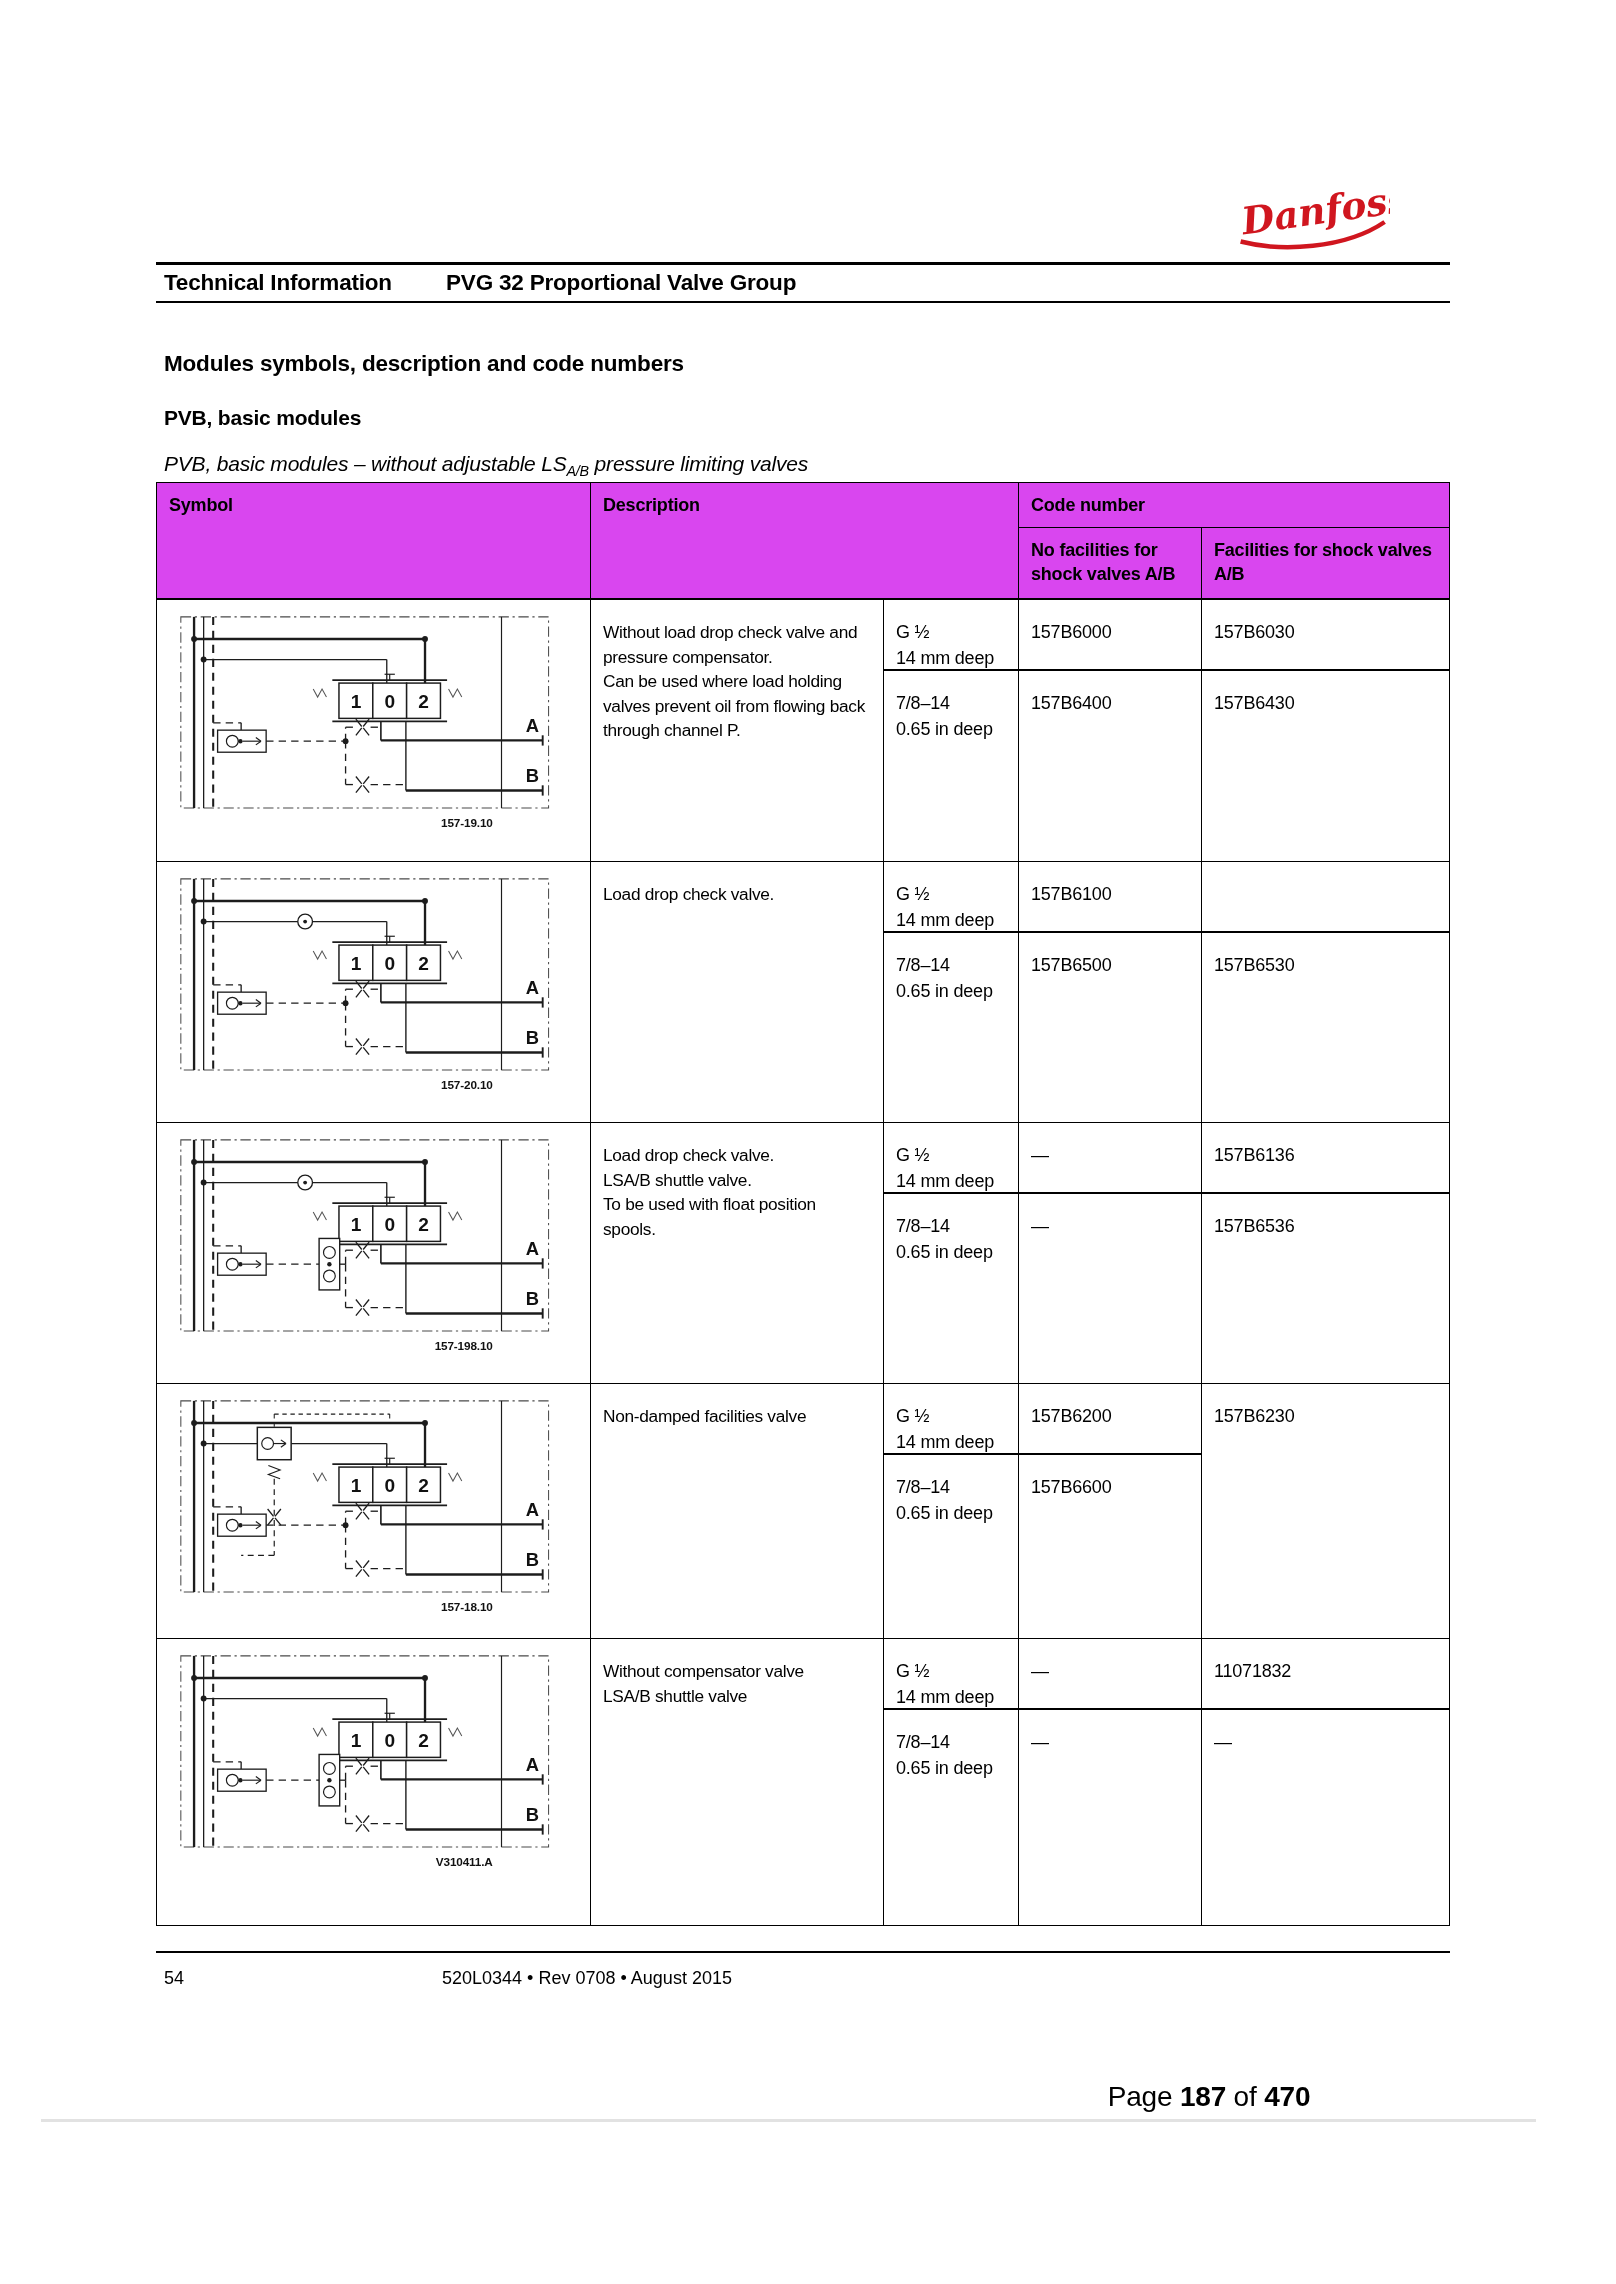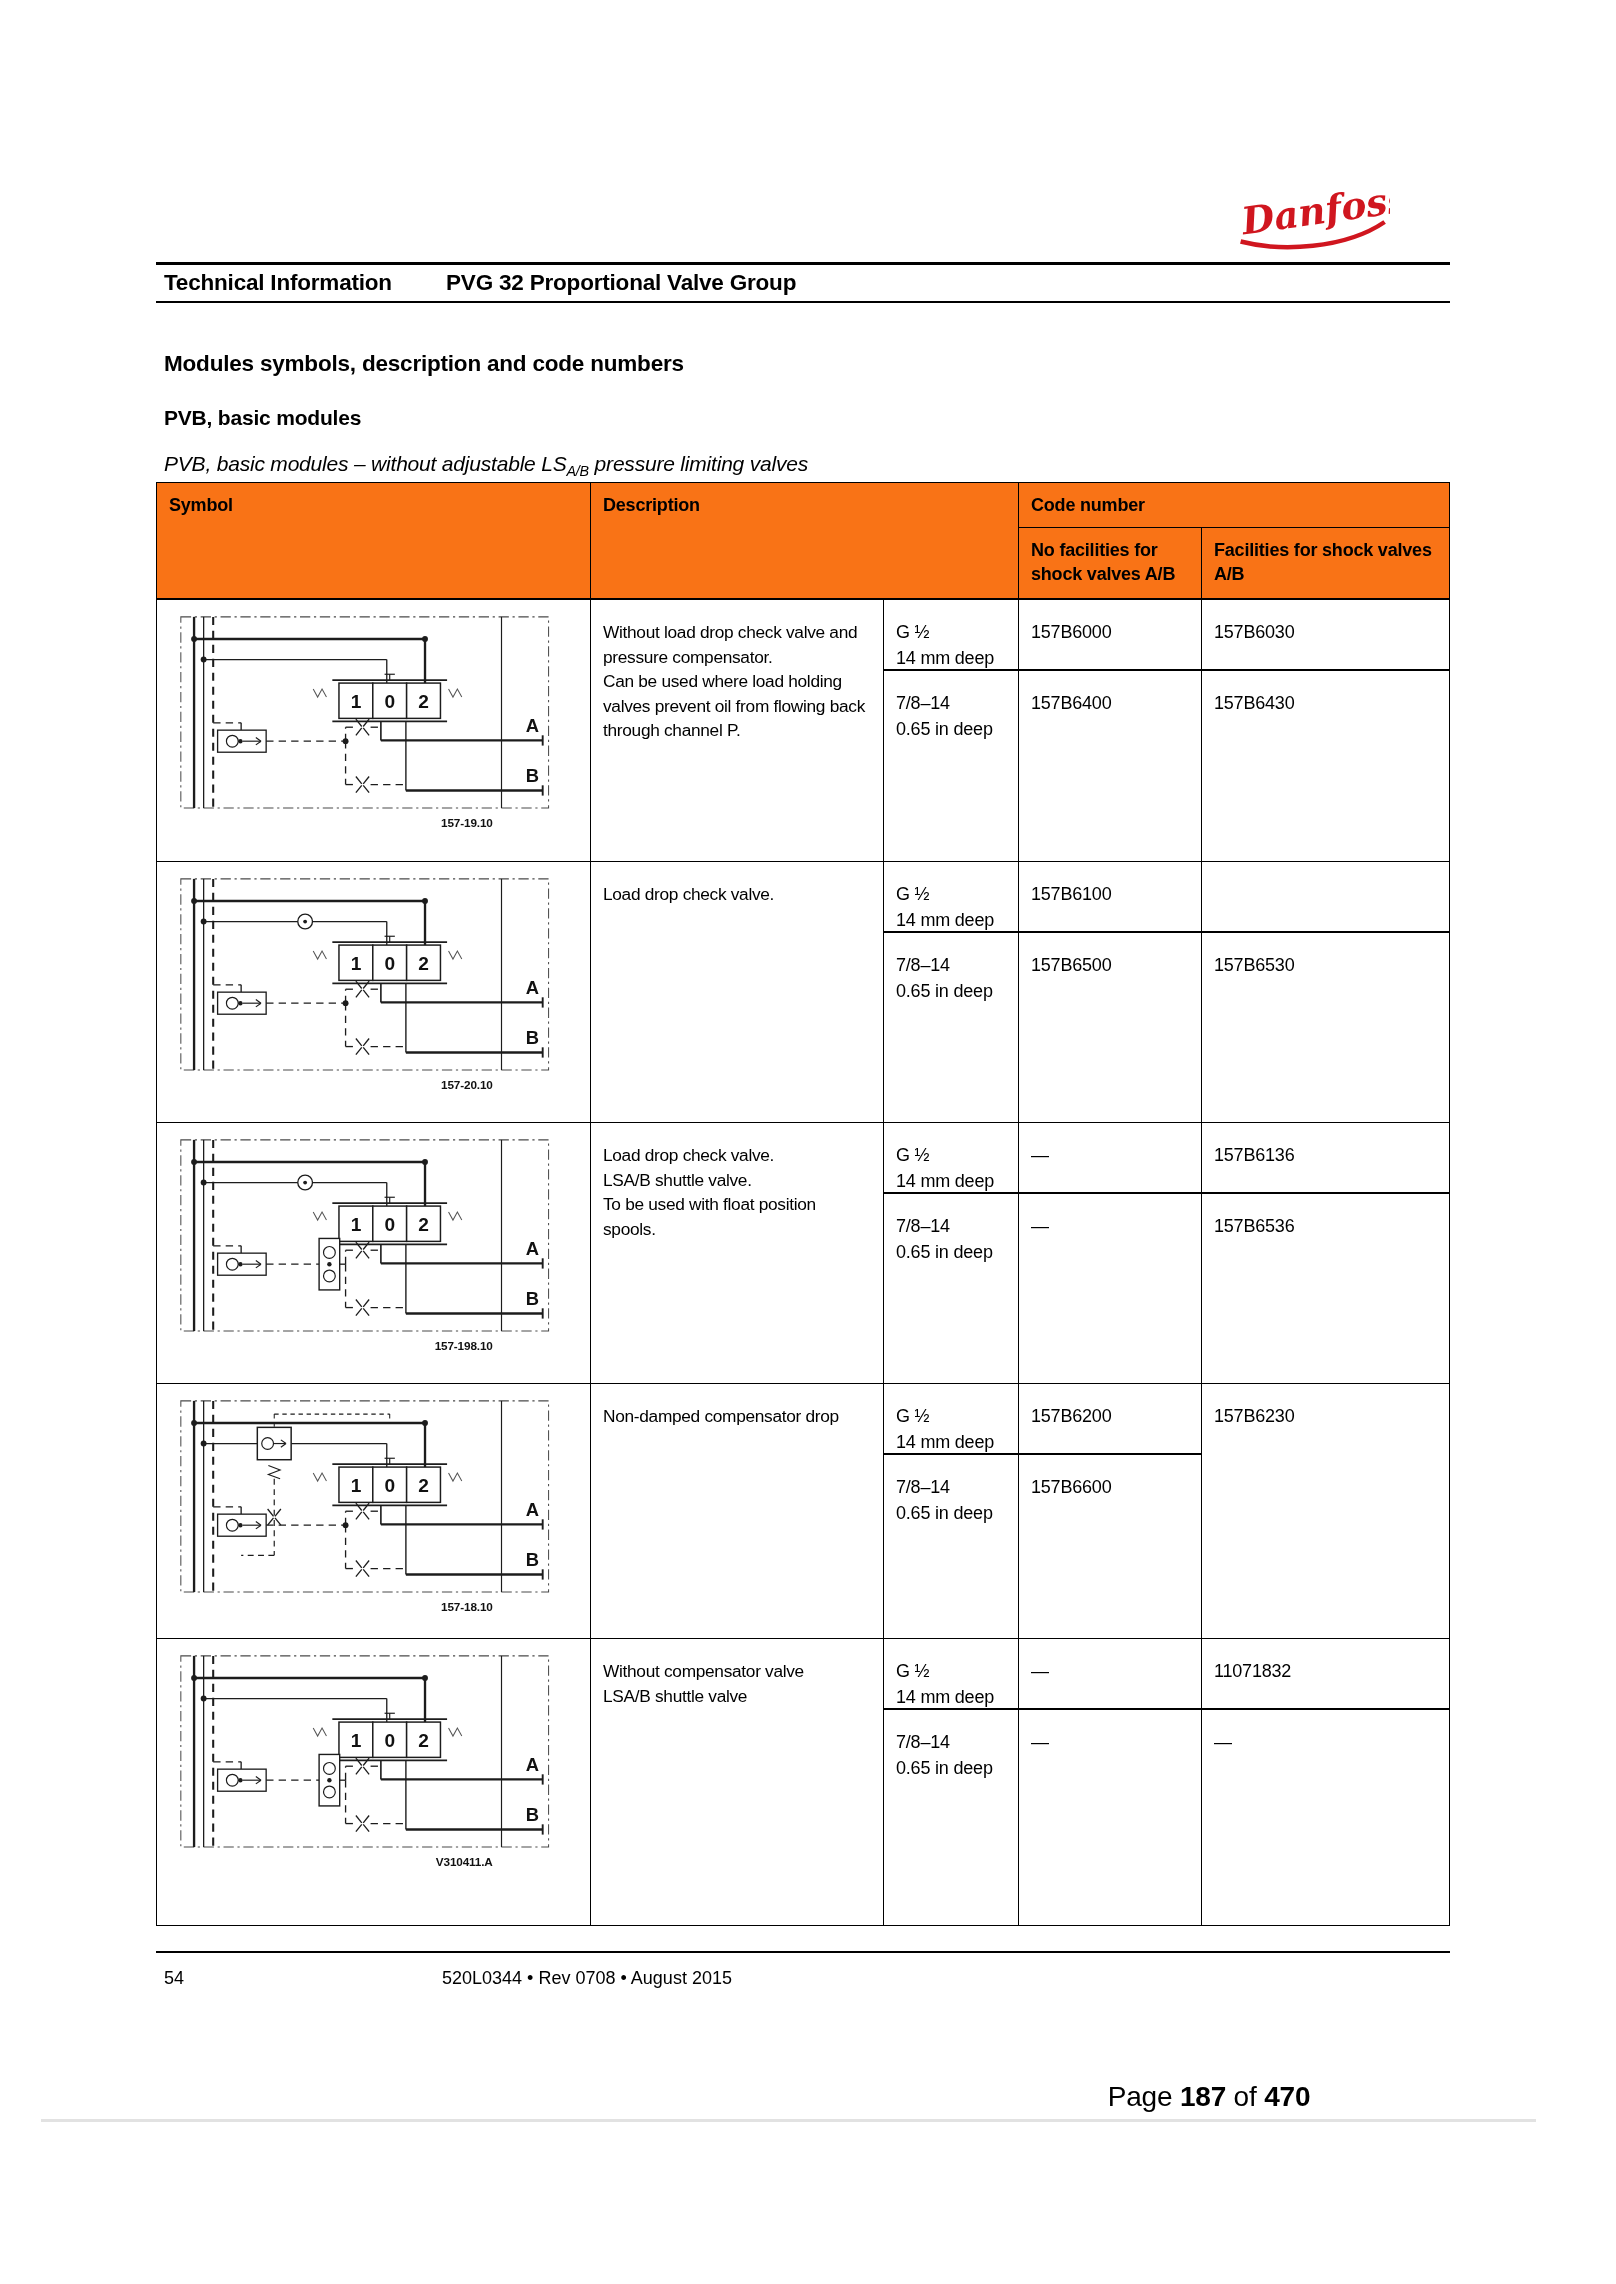--- a/index.html
+++ b/index.html
@@ -11,21 +11,21 @@
   #rule1{left:156px;top:262px;width:1294px;height:3px;background:#000}
   #rule2{left:156px;top:301px;width:1294px;height:2.3px;background:#000}
   #docbar{left:164px;top:270px;font-size:22.5px;font-weight:bold;letter-spacing:-0.2px;white-space:nowrap}
   #docbar .left-span{display:inline-block;width:276px}
   #h1{left:164px;top:351px;font-size:22.5px;font-weight:bold;letter-spacing:-0.2px}
   #h2{left:164px;top:406px;font-size:21px;font-weight:bold;letter-spacing:-0.2px}
   #caption{left:164px;top:452px;font-size:21px;font-style:italic;letter-spacing:-0.2px}
   #caption sub{font-size:14.3px}
   
   #ptable{left:156px;top:482px;width:1294px;border:1.5px solid #000;background:#fff}
-  .thead{display:grid;grid-template-columns:434px 293px 135px 183px 248px;grid-template-rows:45px 70px;background:#f97316;border-bottom:2.3px solid #000}
+  .thead{display:grid;grid-template-columns:434px 293px 135px 183px 248px;grid-template-rows:45px 70px;background:#d946ef;border-bottom:2.3px solid #000}
   .thead div{padding:9.8px 12px;font-size:18px;font-weight:bold;letter-spacing:-0.2px;line-height:1.35}
   .h-symbol{grid-area:1/1/3/2;border-right:1.5px solid #000}
   .h-desc{grid-area:1/2/3/4;border-right:1.5px solid #000}
   .h-code{grid-area:1/4/2/6;border-bottom:1.5px solid #000}
   .h-nofac{grid-area:2/4/3/5;border-right:1.5px solid #000}
   .h-fac{grid-area:2/5/3/6}
   .trow{display:grid;grid-template-columns:434px 293px 135px 183px 248px;grid-template-rows:69px auto;border-top:1.5px solid #000;height:261px;position:relative}
   #tbody .trow:first-child{border-top:none}
   #tbody .trow:nth-child(2){height:261px}
   #tbody .trow:nth-child(4){height:255px}
@@ -402,21 +402,21 @@
             <line x1="254" y1="225" x2="262" y2="235" stroke="#1c1c1c" stroke-width="1.8"></line>
             <line x1="272" y1="225" x2="264" y2="235" stroke="#1c1c1c" stroke-width="1.8"></line>
             <line x1="254" y1="247" x2="262" y2="237" stroke="#1c1c1c" stroke-width="1.8"></line>
             <line x1="272" y1="247" x2="264" y2="237" stroke="#1c1c1c" stroke-width="1.8"></line>
             <line x1="274" y1="236" x2="322" y2="236" stroke="#1c1c1c" stroke-width="1.8" stroke-dasharray="10 7"></line>
             <text x="440" y="294" font-size="16" text-anchor="end" font-family="&quot;Liberation Sans&quot;, sans-serif" font-weight="bold" fill="#111">157-18.10</text>
           </svg>
     </div>
     <div class="cell desc">
       <div class="desc-lines">
-            <div>Non-damped compensator drop</div>
+            <div>Non-damped facilities valve</div>
           </div>
     </div>
     <div class="cell s1">
       <div>G ½</div>
       <div>14 mm deep</div>
     </div>
     <div class="cell c1a"><span>157B6200</span></div>
     <div class="cell c1b"><span>157B6230</span></div>
     <div class="cell s2">
       <div>7/8–14</div>

